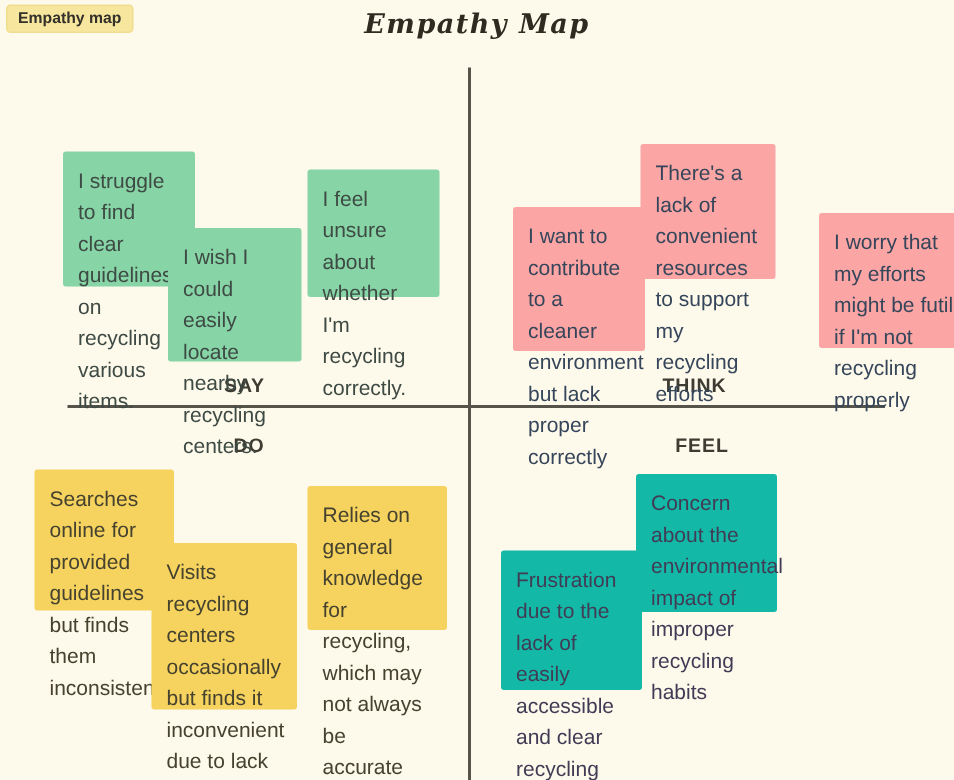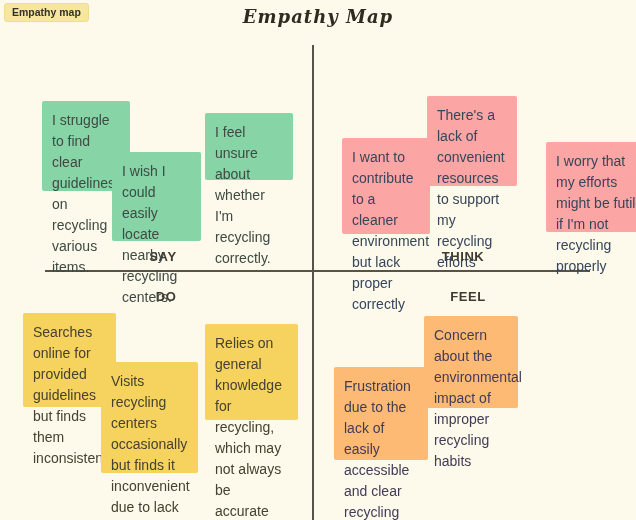--- a/index.html
+++ b/index.html
@@ -75,21 +75,21 @@
     box-sizing: border-box;
     padding: 9px 10px;
     font-size: 14px;
     line-height: 1.5;
     color: #3E4A44;
     cursor: pointer;
   }
   .note-say   { background: #87D5A6; }
   .note-think { background: #fca5a5; color: #36465A; }
   .note-do    { background: #F6D35E; color: #45422F; }
-  .note-feel  { background: #fdba74; color: #413C55; }
+  .note-feel  { background: #14b8a6; color: #413C55; }
 </style>
 </head>
 <body>
 
 <div id="board">
 
   <div class="badge">Empathy map</div>
 
   <div class="board-title">Empathy Map</div>
 
@@ -100,21 +100,21 @@
   <div class="quad-label" style="left:433px; top:249px;">THINK</div>
   <div class="quad-label" style="left:136px; top:289px;">DO</div>
   <div class="quad-label" style="left:438px; top:289px;">FEEL</div>
 
   <div class="note note-say" style="left:42px; top:101px; width:88px; height:90px;">
     <span>I struggle to find clear guidelines on recycling various items.</span>
   </div>
   <div class="note note-say" style="left:112px; top:152px; width:89px; height:89px;">
     <span>I wish I could easily locate nearby recycling centers.</span>
   </div>
-  <div class="note note-say" style="left:205px; top:113px; width:88px; height:67px;">
+  <div class="note note-say" style="left:205px; top:113px; width:88px; height:85px;">
     <span>I feel unsure about whether I'm recycling correctly.</span>
   </div>
 
   <div class="note note-think" style="left:342px; top:138px; width:88px; height:96px;">
     <span>I want to contribute to a cleaner environment but lack proper correctly</span>
   </div>
   <div class="note note-think" style="left:427px; top:96px; width:90px; height:90px;">
     <span>There's a lack of convenient resources to support my recycling efforts</span>
   </div>
   <div class="note note-think" style="left:546px; top:142px; width:108px; height:90px;">

